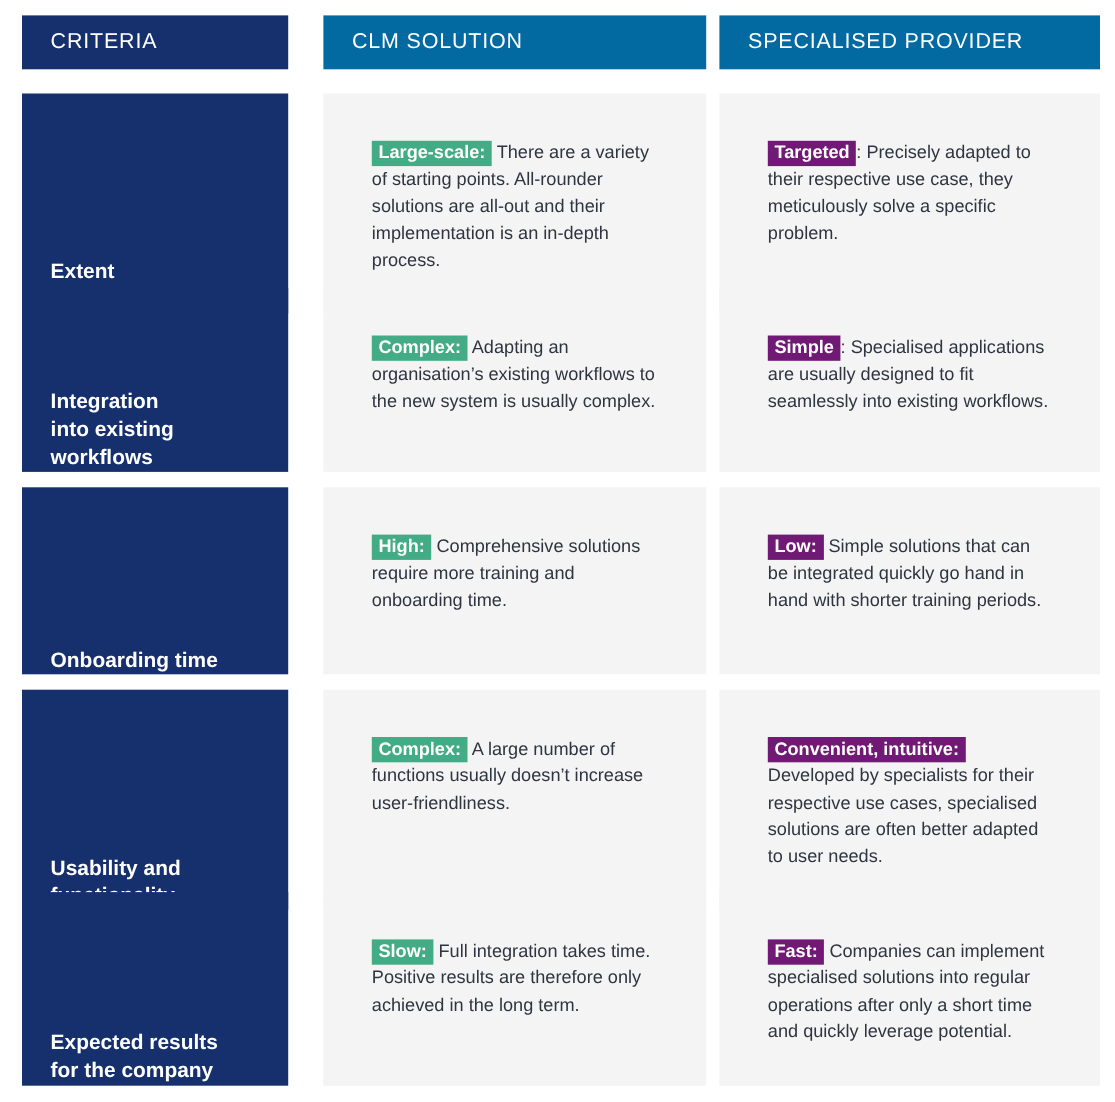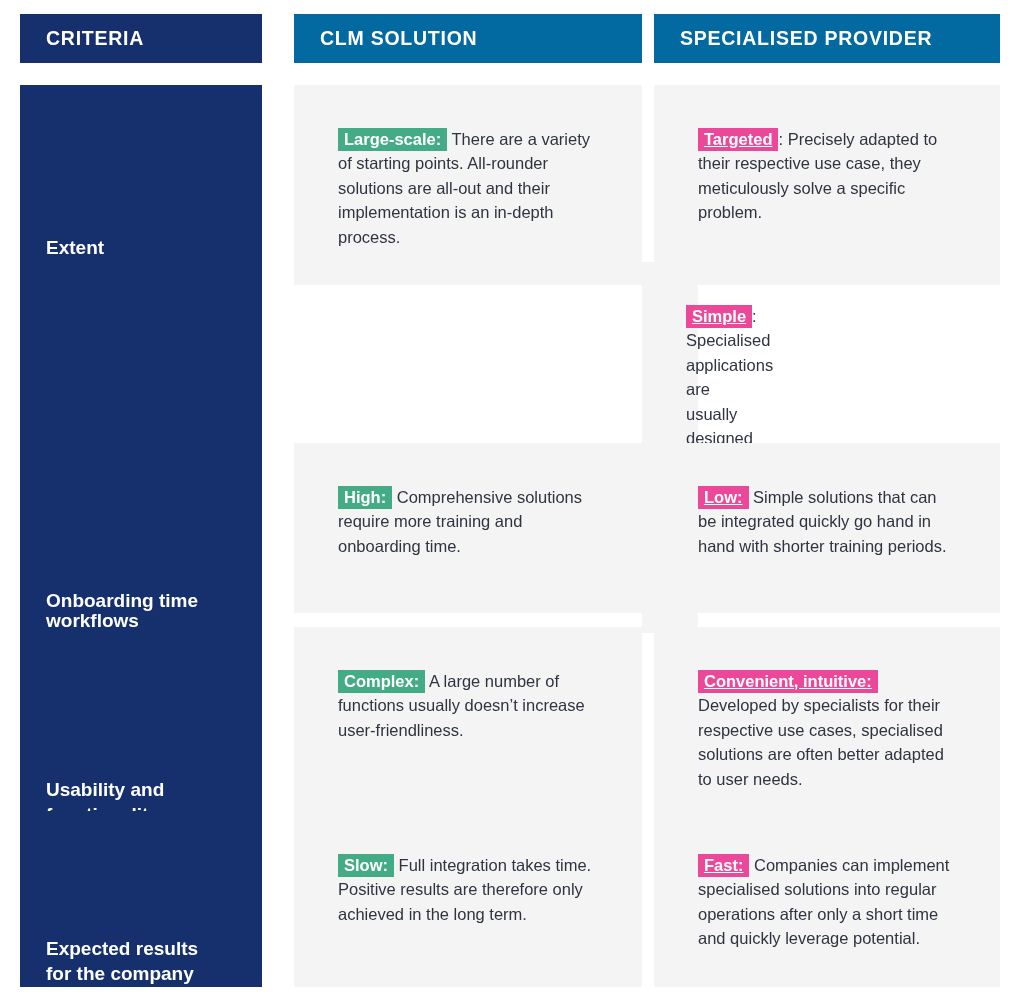--- a/index.html
+++ b/index.html
@@ -38,21 +38,21 @@
     height: 49px;
     margin-bottom: 22px;
   }
   .header-cell {
     display: flex;
     align-items: center;
     box-sizing: border-box;
     padding: 0 26px;
     color: #ffffff;
     font-size: 19.5px;
-    font-weight: bold;
+    font-weight: normal;
     letter-spacing: 0.75px;
   }
   .header-criteria  { background: #16306e; }
   .header-clm       { background: #0369a1; }
   .header-spec      { background: #0369a1; }
 
   
   .body-row { margin-bottom: 14px; }
   .body-row:last-child { margin-bottom: 0; }
 
@@ -85,21 +85,21 @@
   .tag {
     display: inline;
     font-weight: bold;
     color: #ffffff;
     padding: 2px 6px 3px 6px;
     box-decoration-break: clone;
     -webkit-box-decoration-break: clone;
     white-space: nowrap;
   }
   .tag-green { background: #44ab87; }
-  .tag-red   { background: #ec4899; text-decoration: underline; }
+  .tag-red   { background: #701a75; }
 
   .tag-suffix { color: #2e3440; }
   .tag-body   { color: #2e3440; }
 
   
   .row-h1 { height: 163px; }
   .row-h2 { height: 167px; }
   .row-h3 { height: 170px; }
   .row-h4 { height: 170px; }
   .row-h5 { height: 166px; }
@@ -140,20 +140,24 @@
     </div>
   </div>
 
   <div class="row body-row row-h2">
     <div class="criteria-cell">
       <span class="criteria-text">Integration
 into existing
 workflows</span>
     </div>
     <div class="gap"></div>
+    <div class="content-cell">
+      <p><span class="tag tag-green">Complex:</span><span class="tag-suffix"></span>
+        <span class="tag-body">Adapting an organisation’s existing workflows to the new system is usually complex.</span></p>
+    </div>
     <div class="gap"></div>
     <div class="content-cell">
       <p><span class="tag tag-red">Simple</span><span class="tag-suffix">:</span>
         <span class="tag-body">Specialised applications are usually designed to fit seamlessly into existing workflows.</span></p>
     </div>
   </div>
 
   <div class="row body-row row-h3">
     <div class="criteria-cell">
       <span class="criteria-text">Onboarding time</span>

